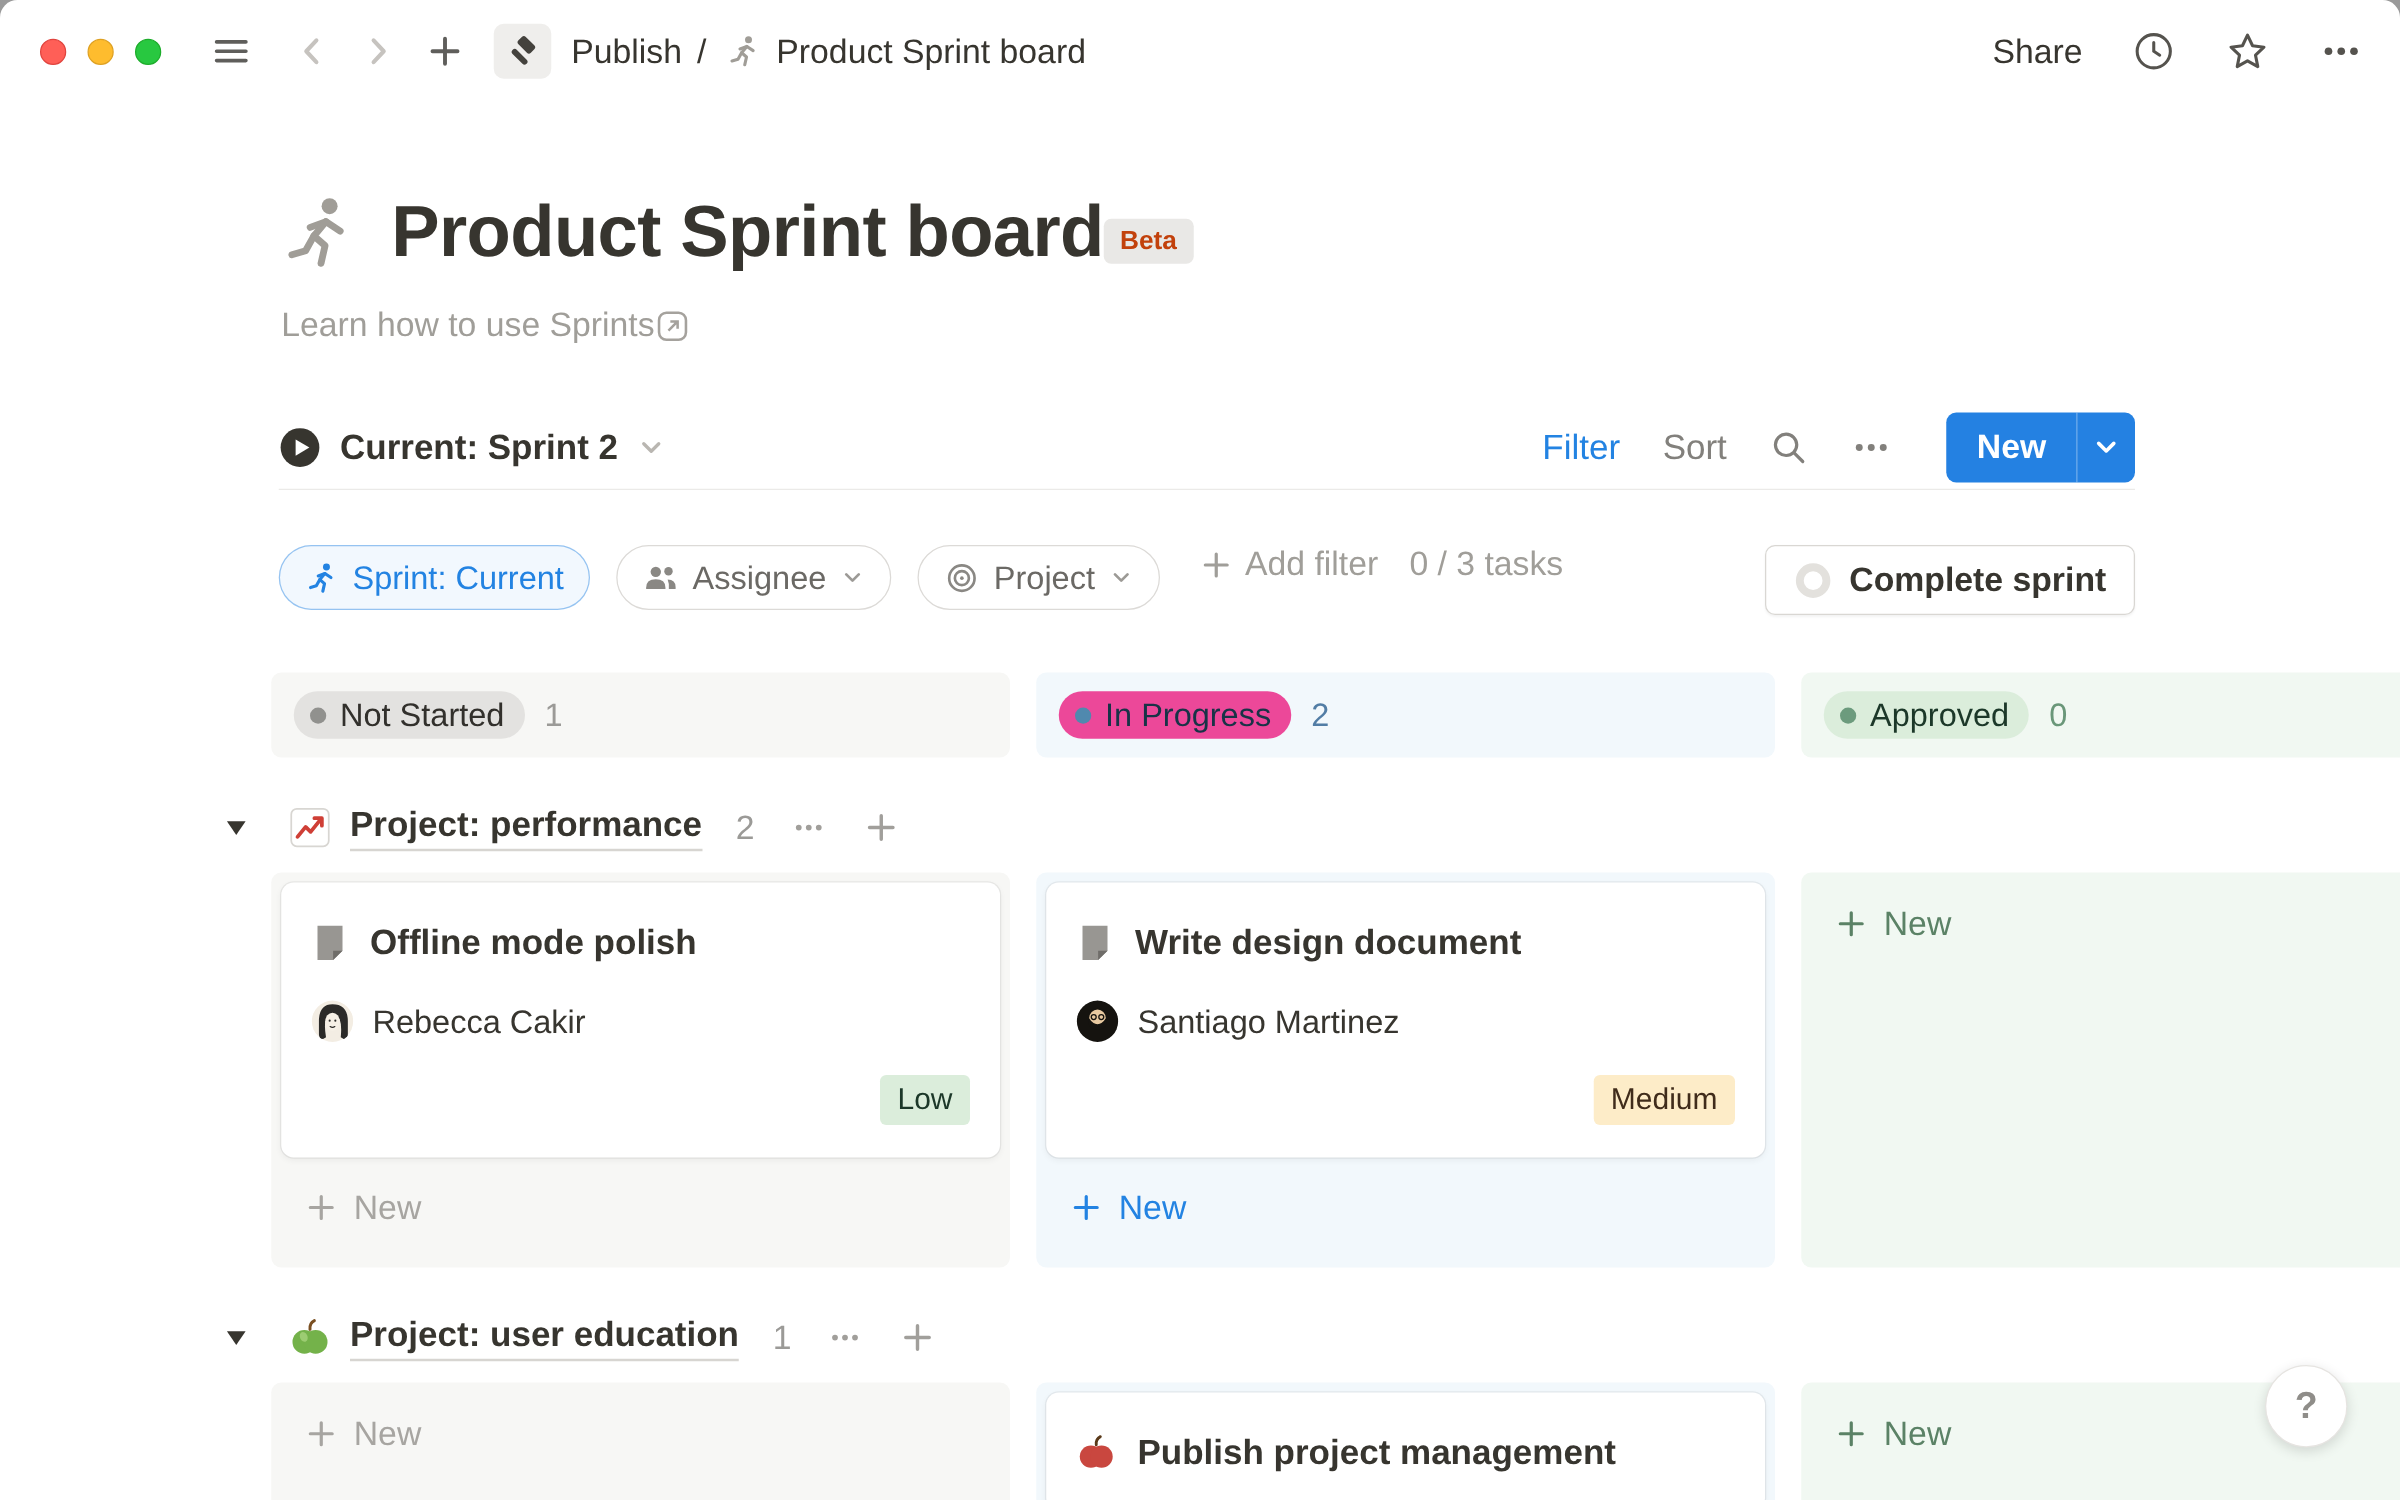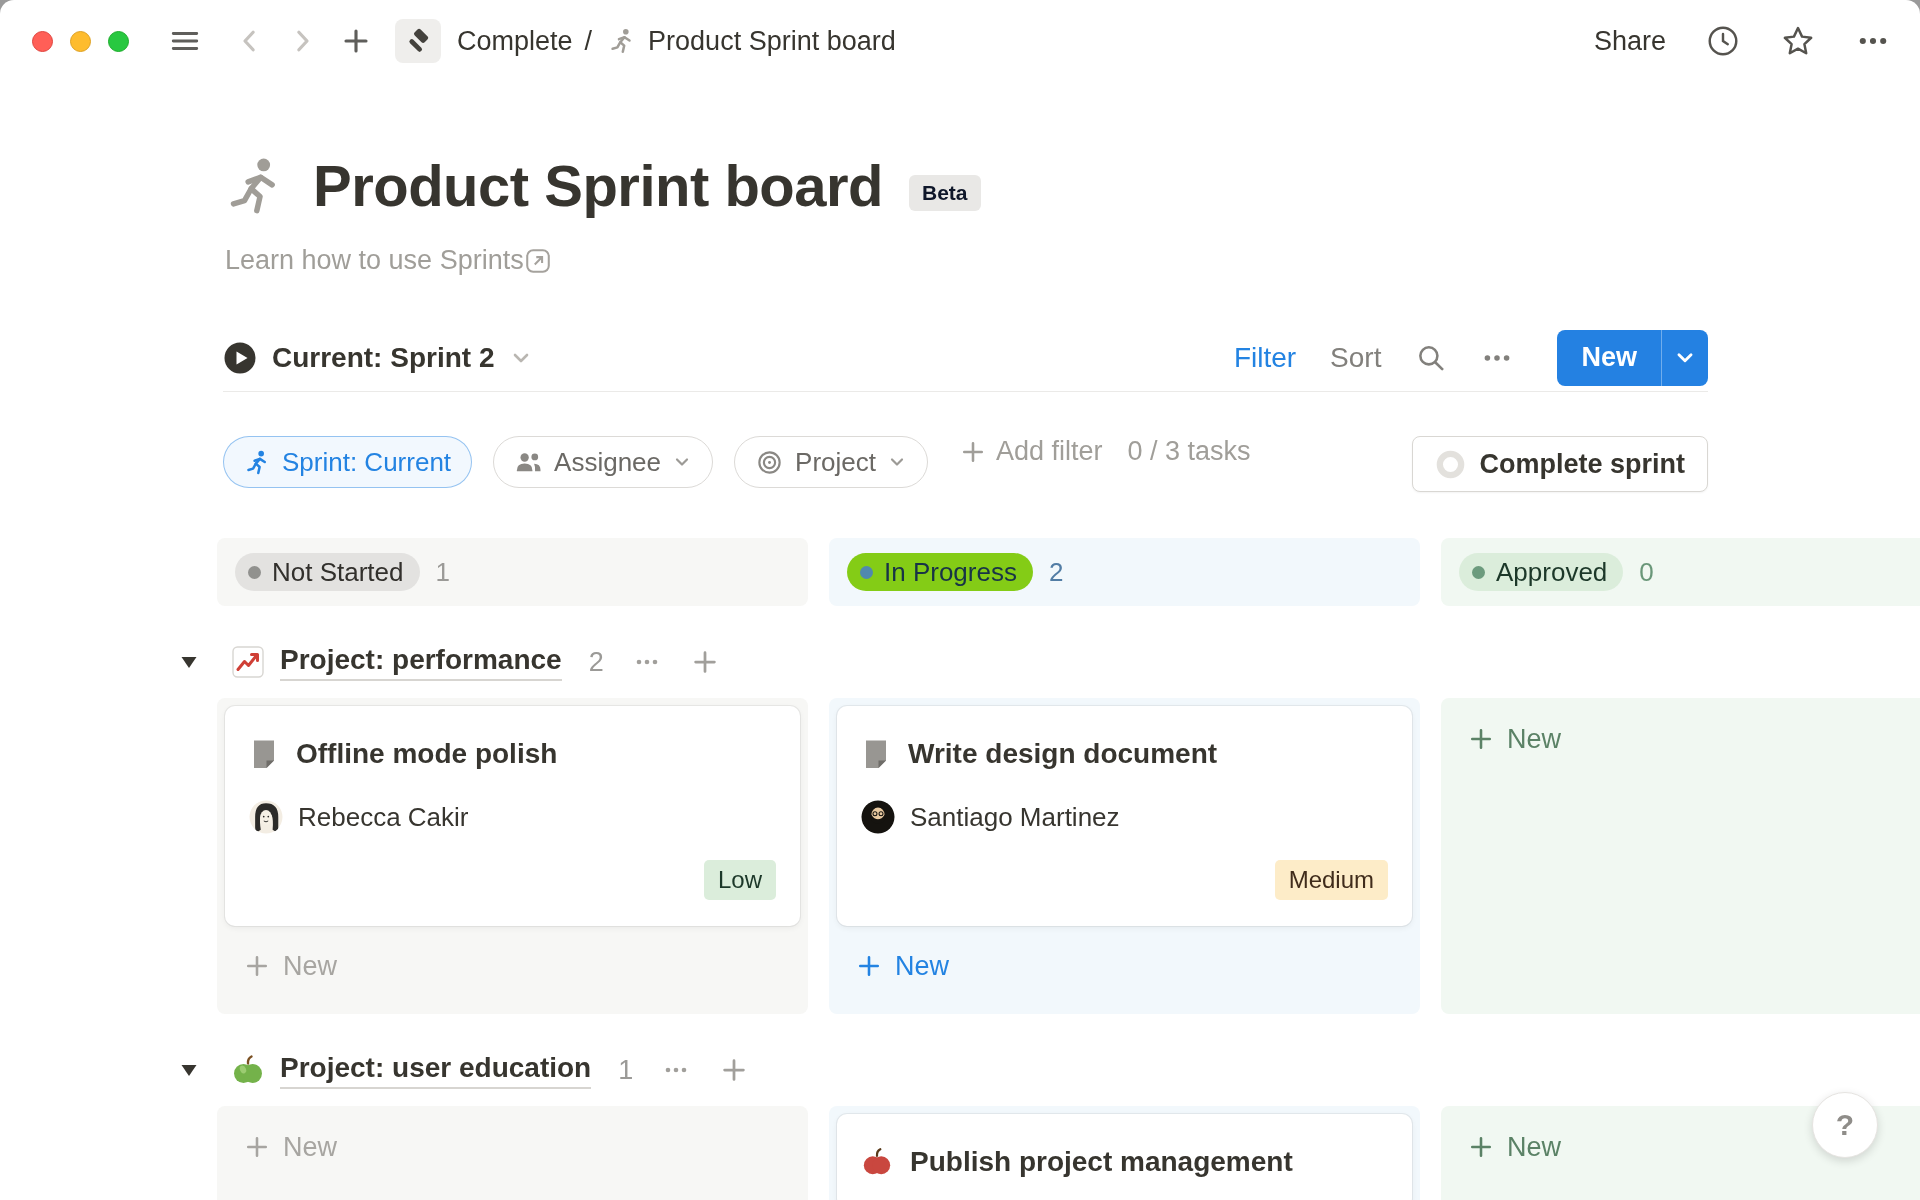--- a/index.html
+++ b/index.html
@@ -20,21 +20,21 @@
   .space-icon { margin-left:24px; width:46px; height:44px; background:#efeeec; border-radius:8px; display:flex; align-items:center; justify-content:center; }
   .crumbs { display:flex; align-items:center; margin-left:16px; font-size:27px; gap:12px; white-space:nowrap; }
   .crumb-runner { display:flex; margin-left:4px; }
   .tb-right { margin-left:auto; display:flex; align-items:center; gap:40px; }
   .share { font-size:27px; }
 
   
   .title-block { margin:70px 0 0 223px; display:flex; align-items:center; }
   .title-icon { width:64px; height:64px; }
   h1.page-title { font-size:58px; font-weight:700; letter-spacing:-0.5px; margin-left:26px; color:#37352f; }
-  .beta { margin-left:26px; margin-top:14px; background:#e9e8e6; color:#0f172a; font-size:21px; font-weight:600; padding:6px 13px; border-radius:6px; }
+  .beta { margin-top:14px; background:#e9e8e6; color:#c2410c; font-size:21px; font-weight:600; padding:6px 13px; border-radius:6px; }
   .learn { margin:26px 0 0 225px; display:flex; align-items:center; color:#a09e99; font-size:27px; }
 
   
   .view-row { margin:58px 212px 0 223px; display:flex; align-items:center; height:58px; border-bottom:1px solid #ebeae8; padding-bottom:10px; }
   .view-name { display:flex; align-items:center; gap:15px; font-size:28px; font-weight:700; }
   .vr-right { margin-left:auto; display:flex; align-items:center; gap:34px; }
   .filter-lbl { color:#2383e2; font-size:28px; }
   .sort-lbl { color:#82807c; font-size:28px; }
   .btn-new { display:flex; align-items:stretch; height:56px; background:#2481e2; border-radius:8px; overflow:hidden; margin-left:10px; }
   .btn-new-main { display:flex; align-items:center; padding:0 24px; color:#fff; font-size:27px; font-weight:700; }
@@ -51,21 +51,21 @@
 
   
   .board { margin-top:46px; }
   .cols, .group-row { margin-left:217px; display:flex; gap:21px; width:1815px; }
   .colpanel { flex:0 0 591px; border-radius:8px; }
   .bg-c0 { background:#f7f7f5; } .bg-c1 { background:#f2f8fc; } .bg-c2 { background:#f1f8f2; }
   .col-head { height:68px; display:flex; align-items:center; padding:0 18px; }
   .pill { display:inline-flex; align-items:center; gap:11px; height:38px; padding:0 16px 0 13px; border-radius:19px; font-size:26px; font-weight:500; }
   .dot { width:13px; height:13px; border-radius:50%; }
   .pill-c0 { background:#e3e2e0; color:#32302c; } .pill-c0 .dot{ background:#91918e; }
-  .pill-c1 { background:#84cc16; color:#183347; } .pill-c1 .dot{ background:#5089ae; }
+  .pill-c1 { background:#ec4899; color:#183347; } .pill-c1 .dot{ background:#5089ae; }
   .pill-c2 { background:#dbeddb; color:#1c3829; } .pill-c2 .dot{ background:#6c9b7d; }
   .col-count { margin-left:16px; font-size:26px; }
   .cnt-c0{ color:#9b9a97; } .cnt-c1{ color:#527da5; } .cnt-c2{ color:#6a9779; }
 
   .group-head { margin:36px 0 0 178px; display:flex; align-items:center; height:40px; }
   .g-toggle { width:30px; display:flex; }
   .g-icon { margin-left:23px; width:34px; height:34px; display:flex; }
   .g-title { margin-left:15px; font-size:28px; font-weight:700; border-bottom:2px solid #d7d5d1; padding-bottom:3px; }
   .g-count { margin-left:27px; color:#9b9a97; font-size:27px; }
   .g-dots { margin-left:28px; display:flex; } .g-plus { margin-left:28px; display:flex; }
@@ -117,21 +117,21 @@
           <path d="M12 4v16M4 12h16" stroke="#5f5e5b" stroke-width="2.5" stroke-linecap="round"></path>
         </svg>
     </div>
     <div class="space-icon">
       <svg width="27" height="27" viewBox="0 0 24 24" fill="#44423d">
         <rect x="8" y="3.2" width="12.5" height="7.4" rx="2" transform="rotate(45 14.2 7)"></rect>
         <rect x="2.5" y="13.4" width="14" height="4.2" rx="2" transform="rotate(45 9.5 15.5)"></rect>
       </svg>
     </div>
     <div class="crumbs">
-      <span>Complete</span>
+      <span>Publish</span>
       <span>/</span>
       <span class="crumb-runner">
         <svg width="28" height="28" viewBox="0 0 28 28" fill="none" stroke="#a09d97" stroke-width="2.5" stroke-linecap="round" stroke-linejoin="round">
           <circle cx="17.8" cy="4.8" r="2.8" fill="#a09d97" stroke="none"></circle>
           <path d="M21.5 13.5 L16.5 10.2 L11 12.2"></path>
           <path d="M16.5 10.2 L12.3 15.2 L16.2 18.6 L14.8 24.8"></path>
           <path d="M12.3 15.2 L9.4 20.4 L4.6 21.8"></path>
         </svg>
       </span>
       <span>Product Sprint board</span>

